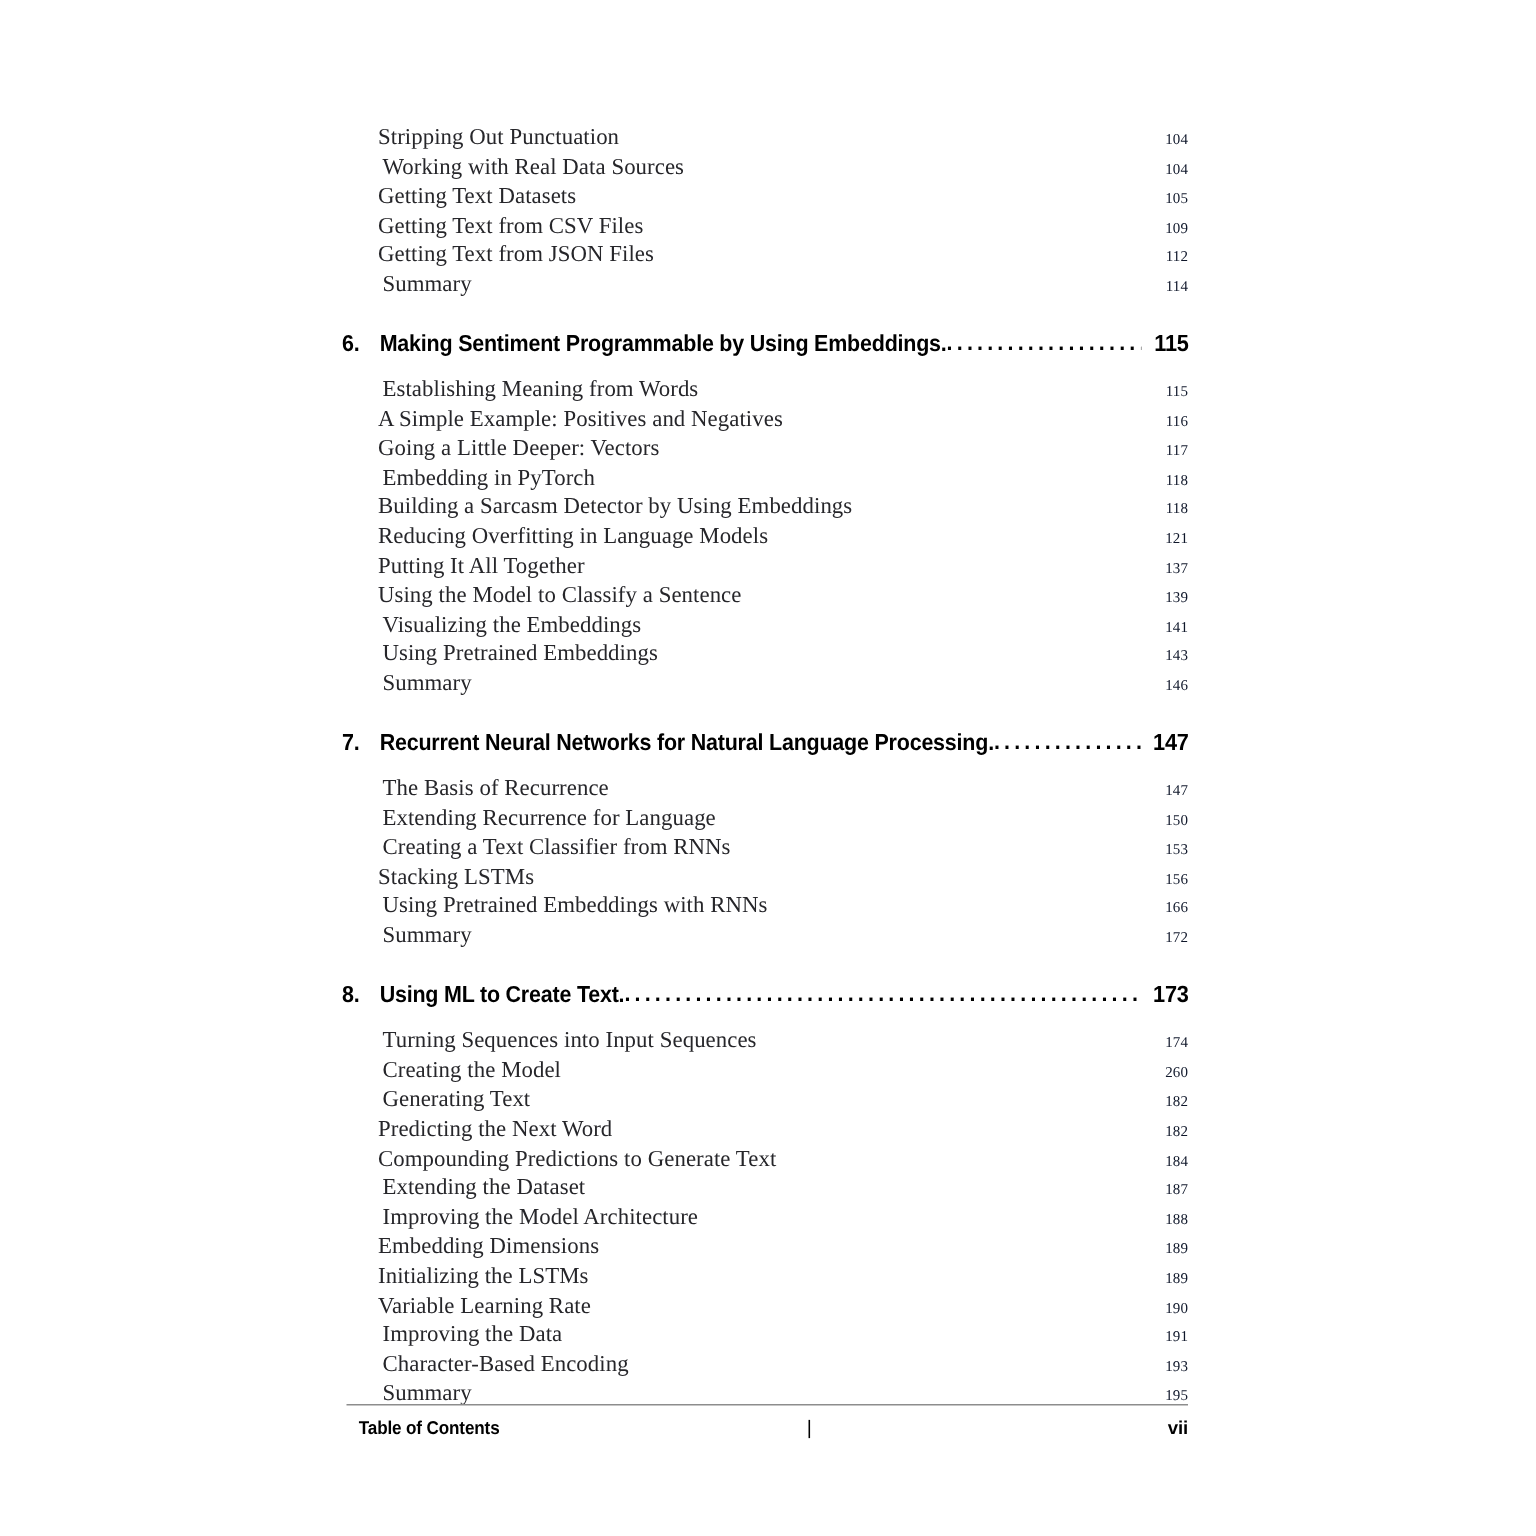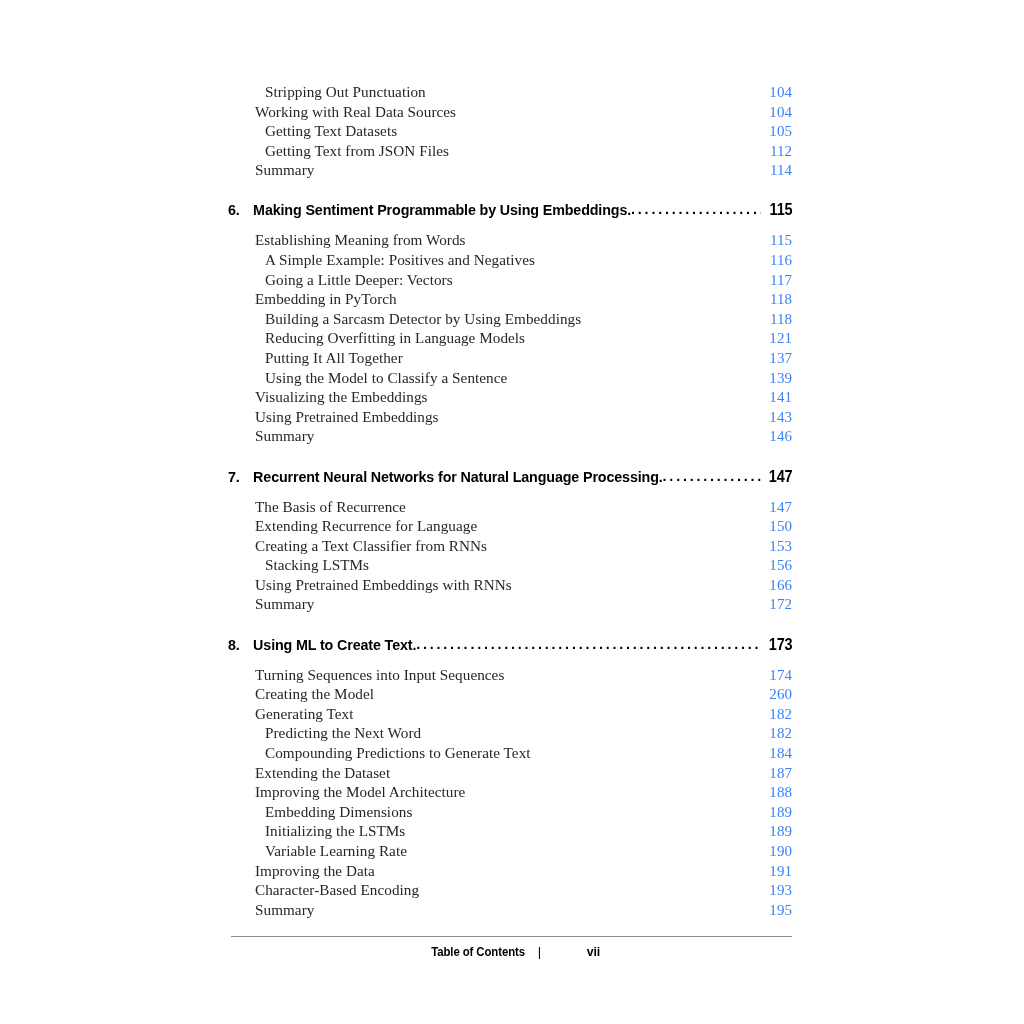--- a/index.html
+++ b/index.html
@@ -52,25 +52,25 @@
   }
 
   
   .entry {
     font-family: "Liberation Serif", serif;
     font-size: 15.2px;
     color: #26262a;
     letter-spacing: 0.05px;
   }
   .entry .pageno {
-    font-size: 15px;
-    color: #3b82f6;
+    font-size: 10px;
+    color: #0f172a;
   }
   .entry.lvl1 .title { margin-left: 27px; }
-  .entry.lvl2 .title { margin-left: 37px; }
+  .entry.lvl2 .title { margin-left: 24px; }
 
   
   .chapter {
     font-family: "Liberation Sans Narrow", "Liberation Sans", sans-serif;
     font-weight: bold;
     font-size: 15.4px;
     color: #000000;
     letter-spacing: -0.15px;
     height: 22px;
     line-height: 22px;
@@ -114,21 +114,21 @@
     width: 561px;
     height: 1px;
     background: #8d8d8d;
   }
   #footer {
     position: absolute;
     left: 231px;
     top: 944px;
     width: 561px;
     display: flex;
-    justify-content: center;
+    justify-content: space-between;
     align-items: baseline;
     font-family: "Liberation Sans Narrow", "Liberation Sans", sans-serif;
     font-weight: bold;
     font-size: 12.4px;
     color: #000;
     letter-spacing: -0.1px;
   }
   #footer .f-label { transform: scaleX(0.92); transform-origin: right center; }
   #footer .f-sep {
     margin: 0 11px 0 13px;
@@ -151,20 +151,25 @@
       </div>
       <div class="row entry lvl1">
         <span class="title">Working with Real Data Sources</span>
         <span class="leader"></span>
         <span class="pageno">104</span>
       </div>
       <div class="row entry lvl2">
         <span class="title">Getting Text Datasets</span>
         <span class="leader"></span>
         <span class="pageno">105</span>
+      </div>
+      <div class="row entry lvl2">
+        <span class="title">Getting Text from CSV Files</span>
+        <span class="leader"></span>
+        <span class="pageno">109</span>
       </div>
       <div class="row entry lvl2">
         <span class="title">Getting Text from JSON Files</span>
         <span class="leader"></span>
         <span class="pageno">112</span>
       </div>
       <div class="row entry lvl1">
         <span class="title">Summary</span>
         <span class="leader"></span>
         <span class="pageno">114</span>

